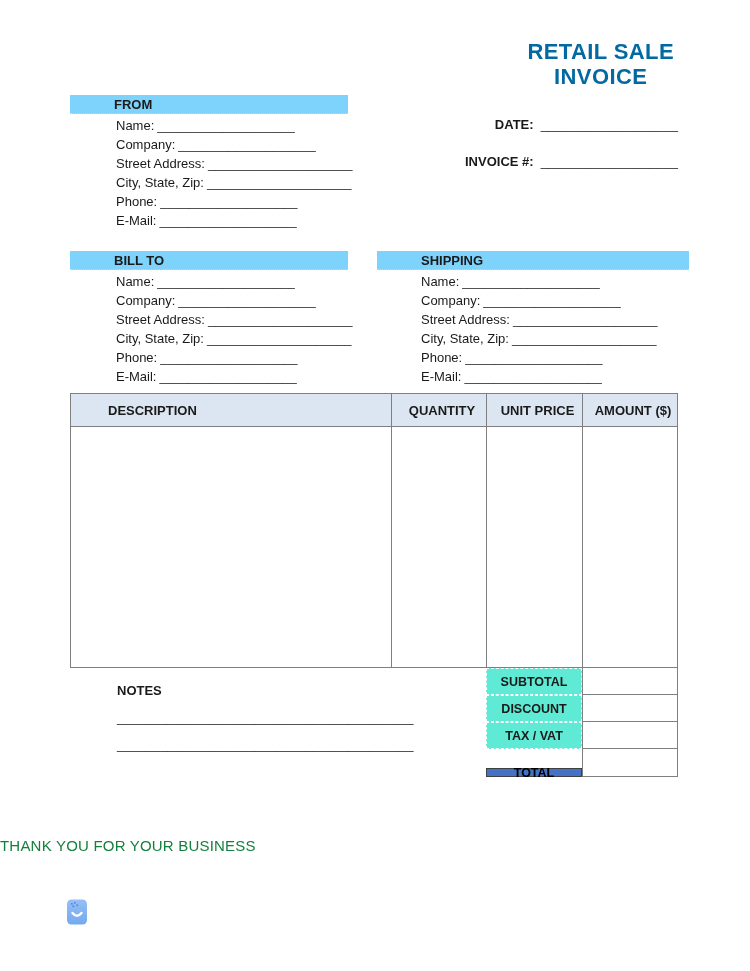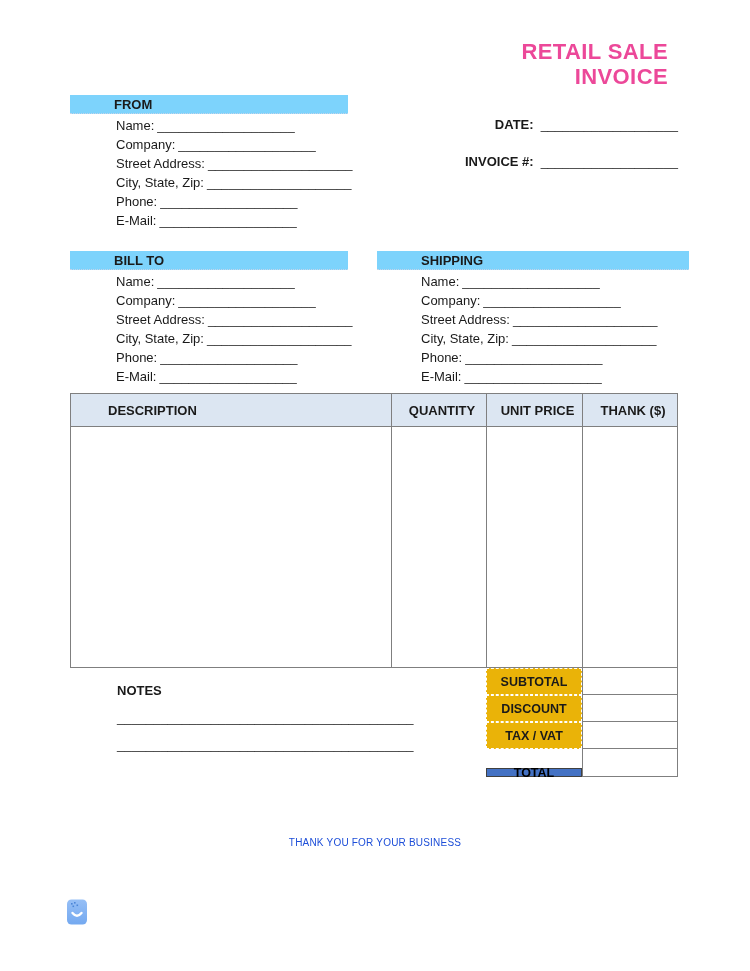--- a/index.html
+++ b/index.html
@@ -2,22 +2,22 @@
 <html><head>
 <meta charset="utf-8">
 <style>
   html,body { margin:0; padding:0; background:#ffffff; }
   .page {
     position:relative; width:750px; height:971px; background:#ffffff;
     font-family:"Liberation Sans", sans-serif; color:#1a1a1a; overflow:hidden;
   }
 
   
-  .title { position:absolute; top:39px; right:82px; text-align:right;
-           font-size:22px; font-weight:bold; line-height:25px; letter-spacing:0.4px; color:#ec4899; }
+  .title { position:absolute; top:39px; right:76px; text-align:center;
+           font-size:22px; font-weight:bold; line-height:25px; letter-spacing:0.4px; color:#0369a1; }
 
   
   .bar { position:absolute; height:19px; background:#7dd3fc; border-bottom:1px dotted #c5d5ea;
          font-size:13px; font-weight:bold; line-height:19px; box-sizing:border-box; }
   .bar span { padding-left:44px; }
   .bar-from    { left:70px;  top:95px;  width:278px; }
   .bar-billto  { left:70px;  top:251px; width:278px; }
   .bar-shipping{ left:377px; top:251px; width:312px; }
 
   
@@ -44,35 +44,35 @@
            justify-content:center; box-sizing:border-box;padding-left:6px; }
   .hcell.first { justify-content:flex-start; padding-left:37px; }
   .bcell { height:240px; box-sizing:border-box; background:#fff; }
   .col2, .col3, .col4 { border-left:1px solid #7f7f7f; }
 
   
   .totals { position:absolute; left:486px; top:668px; width:192px;
             font-size:12.5px; font-weight:bold; }
   .trow { display:flex; height:27px; }
   .trow.last { height:28px; }
-  .tlabel { width:96px; background:#eab308; border:1px dashed #ffffff;
+  .tlabel { width:96px; background:#5eead4; border:1px dashed #ffffff;
             box-sizing:border-box; display:flex; align-items:center; justify-content:center; }
   .trow.last .tlabel { background:#4472c4; border:1px solid #404040; color:#000;margin-top:19px; }
   .tvalue { width:96px; background:#fff; border:1px solid #7f7f7f; border-top:none;
             box-sizing:border-box; }
 
   
   .notes-label { position:absolute; left:117px; top:683px; font-size:13px; font-weight:bold; }
   .notes-line  { position:absolute; left:117px; font-size:13px; color:#2b2b2b; white-space:nowrap; }
   .notes-line1 { top:710px; }
   .notes-line2 { top:737px; }
 
   
-  .footer { position:absolute; left:0; top:837px; width:750px; text-align:center;
-            font-size:10px; letter-spacing:0.2px; color:#1d4ed8; }
+  .footer { position:absolute; left:0; top:837px; width:750px; 
+            font-size:15px; letter-spacing:0.2px; color:#15803d; }
 
   
   .logo { position:absolute; left:66px; top:898px; width:22px; height:28px; }
 </style>
 </head>
 <body>
 
 <div class="page">
 
   <div class="title">
@@ -157,21 +157,21 @@
     <div class="field-row">
       <span>E-Mail:</span><span class="fblank">___________________</span>
     </div>
   </div>
 
   <div class="items-table">
     <div class="tgrid">
       <div class="hcell first">DESCRIPTION</div>
       <div class="hcell col2">QUANTITY</div>
       <div class="hcell col3">UNIT PRICE</div>
-      <div class="hcell col4">THANK ($)</div>
+      <div class="hcell col4">AMOUNT ($)</div>
     </div>
     <div class="tgrid">
       <div class="bcell"></div>
       <div class="bcell col2"></div>
       <div class="bcell col3"></div>
       <div class="bcell col4"></div>
     </div>
   </div>
 
   <div class="totals">

